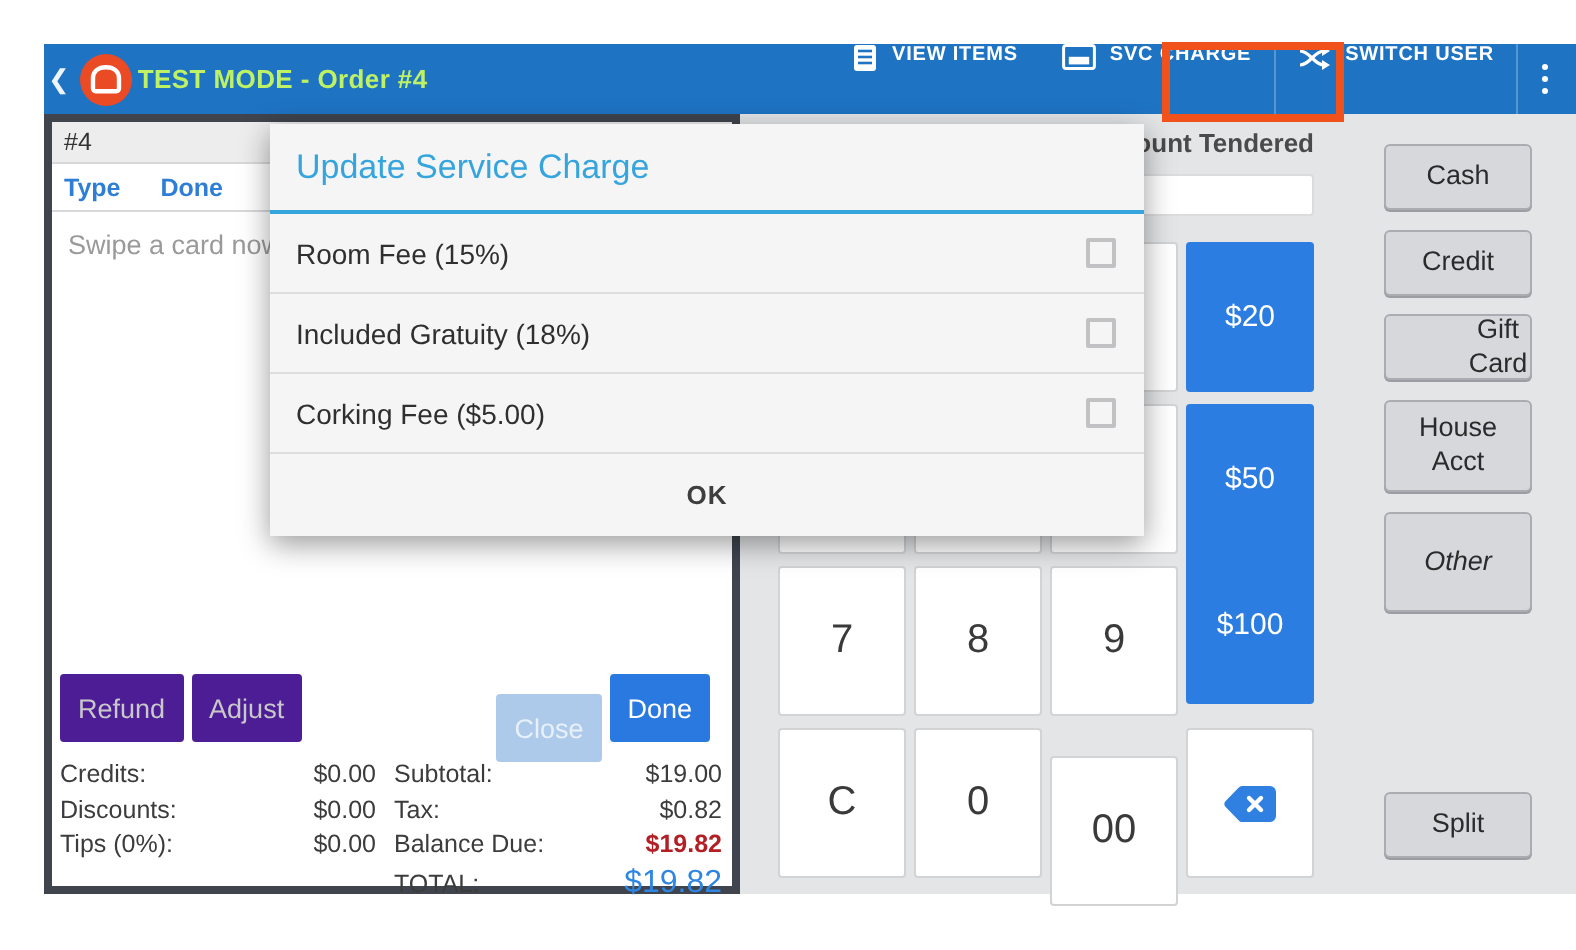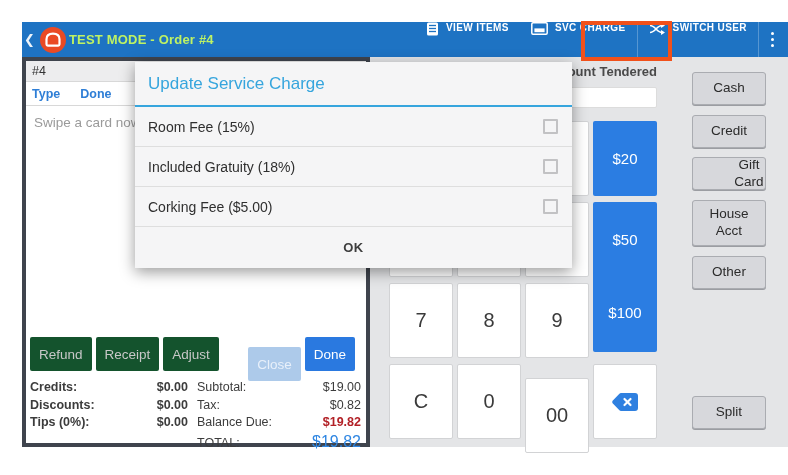--- a/index.html
+++ b/index.html
@@ -44,25 +44,25 @@
               display:flex; align-items:center; padding-left:6px; font-size:12.5px; color:#333; }
   .op-cols { height:24px; border-bottom:1px solid #d8d8d8; display:flex; align-items:center;
              font-size:12.5px; font-weight:700; color:#2e7ed6; }
   .op-cols span:first-child { margin-left:6px; }
   .op-cols span:last-child { margin-left:20px; }
   .swipe-msg { margin:9px 0 0 8px; font-size:13.5px; color:#9a9a9a; }
 
   .op-actions { position:absolute; left:4px; right:11px; top:276px; height:34px; display:flex; gap:4px; }
   .act-btn { height:34px; border-radius:2px; display:flex; align-items:center; justify-content:center;
              font-size:13.5px; padding:0 9px; cursor:pointer; }
-  .act-disabled { background:#14532d; color:#c8c8c8; }
+  .act-disabled { background:#4c1d95; color:#c8c8c8; }
   .act-close { background:#adcaea; color:#e8f0fa; margin-left:auto;margin-top:10px; }
   .act-done { background:#2a79e0; color:#fff; }
 
-  .totals-left  { position:absolute; left:4px;  top:319px; width:158px;font-weight:bold; }
+  .totals-left  { position:absolute; left:4px;  top:319px; width:158px; }
   .totals-right { position:absolute; left:171px; top:319px; width:164px; }
   .t-row { display:flex; justify-content:space-between; align-items:baseline; height:17.5px;
            font-size:12.5px; color:#3c3c3c; }
   .t-val-red  { color:#b22026; font-weight:700; }
   .t-val-blue { color:#2f86e2; font-size:16px; }
 
   
   .dialog { position:absolute; left:135px; top:62px; width:437px; height:206px; background:#f5f5f6;
             box-shadow:0 4px 14px rgba(0,0,0,.4); z-index:40; }
   .dlg-title { height:43px; display:flex; align-items:center; padding-left:13px;
@@ -160,34 +160,33 @@
   </div>
 
   <div class="quick" style="left:593px; top:121px; height:75px;">$20</div>
   <div class="quick" style="left:593px; top:202px; height:75px;">$50</div>
   <div class="quick" style="left:593px; top:272px; height:80px;">$100</div>
 
   <div class="pay-btn" style="top:72px;  height:33px;">Cash</div>
   <div class="pay-btn" style="top:115px; height:33px;">Credit</div>
   <div class="pay-btn" style="top:157px; height:33px;padding-left:40px;">Gift Card</div>
   <div class="pay-btn" style="top:200px; height:46px; padding:0 12px;">House Acct</div>
-  <div class="pay-btn" style="top:256px; height:33px;">Other</div>
+  <div class="pay-btn" style="top:256px; height:50px;font-style:italic;">Other</div>
   <div class="pay-btn" style="top:396px; height:33px;">Split</div>
 
   <div class="order-panel">
     <div class="op-strip">#4</div>
     <div class="op-cols">
       <span>Type</span>
       <span>Done</span>
     </div>
     <div class="swipe-msg">Swipe a card now</div>
 
     <div class="op-actions">
       <div class="act-btn act-disabled">Refund</div>
-      <div class="act-btn act-disabled">Receipt</div>
       <div class="act-btn act-disabled">Adjust</div>
       <div class="act-btn act-close">Close</div>
       <div class="act-btn act-done">Done</div>
     </div>
 
     <div class="totals-left">
       <div class="t-row">
         <span>Credits:</span>
         <span>$0.00</span>
       </div>

